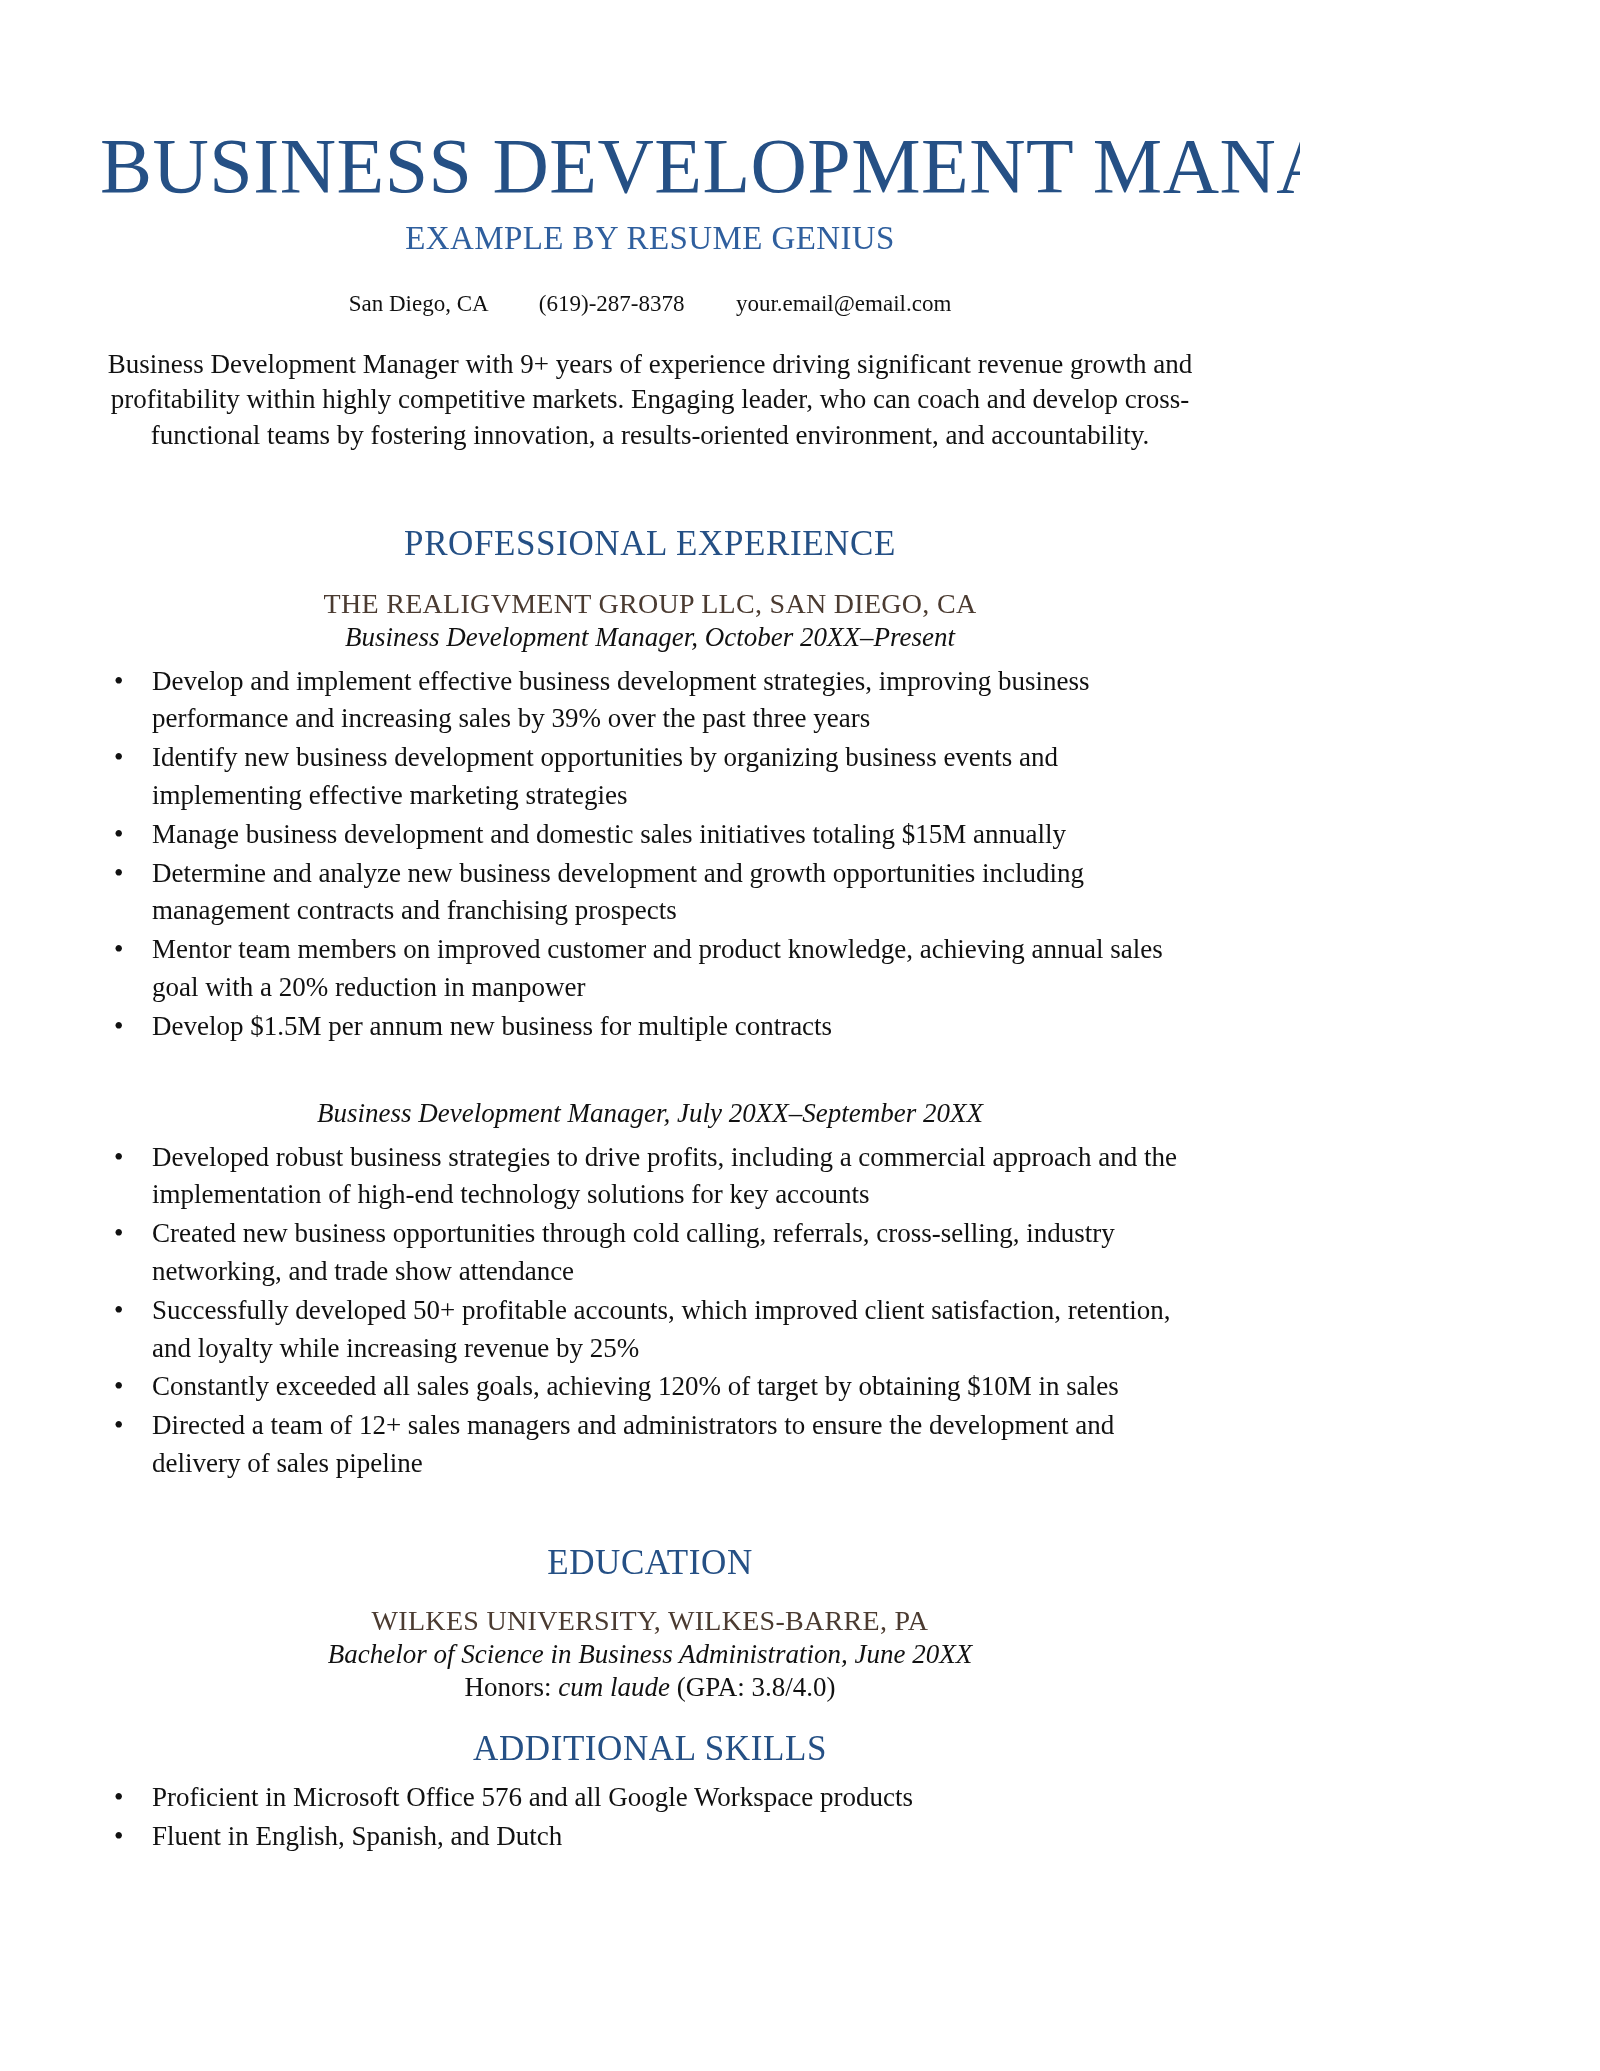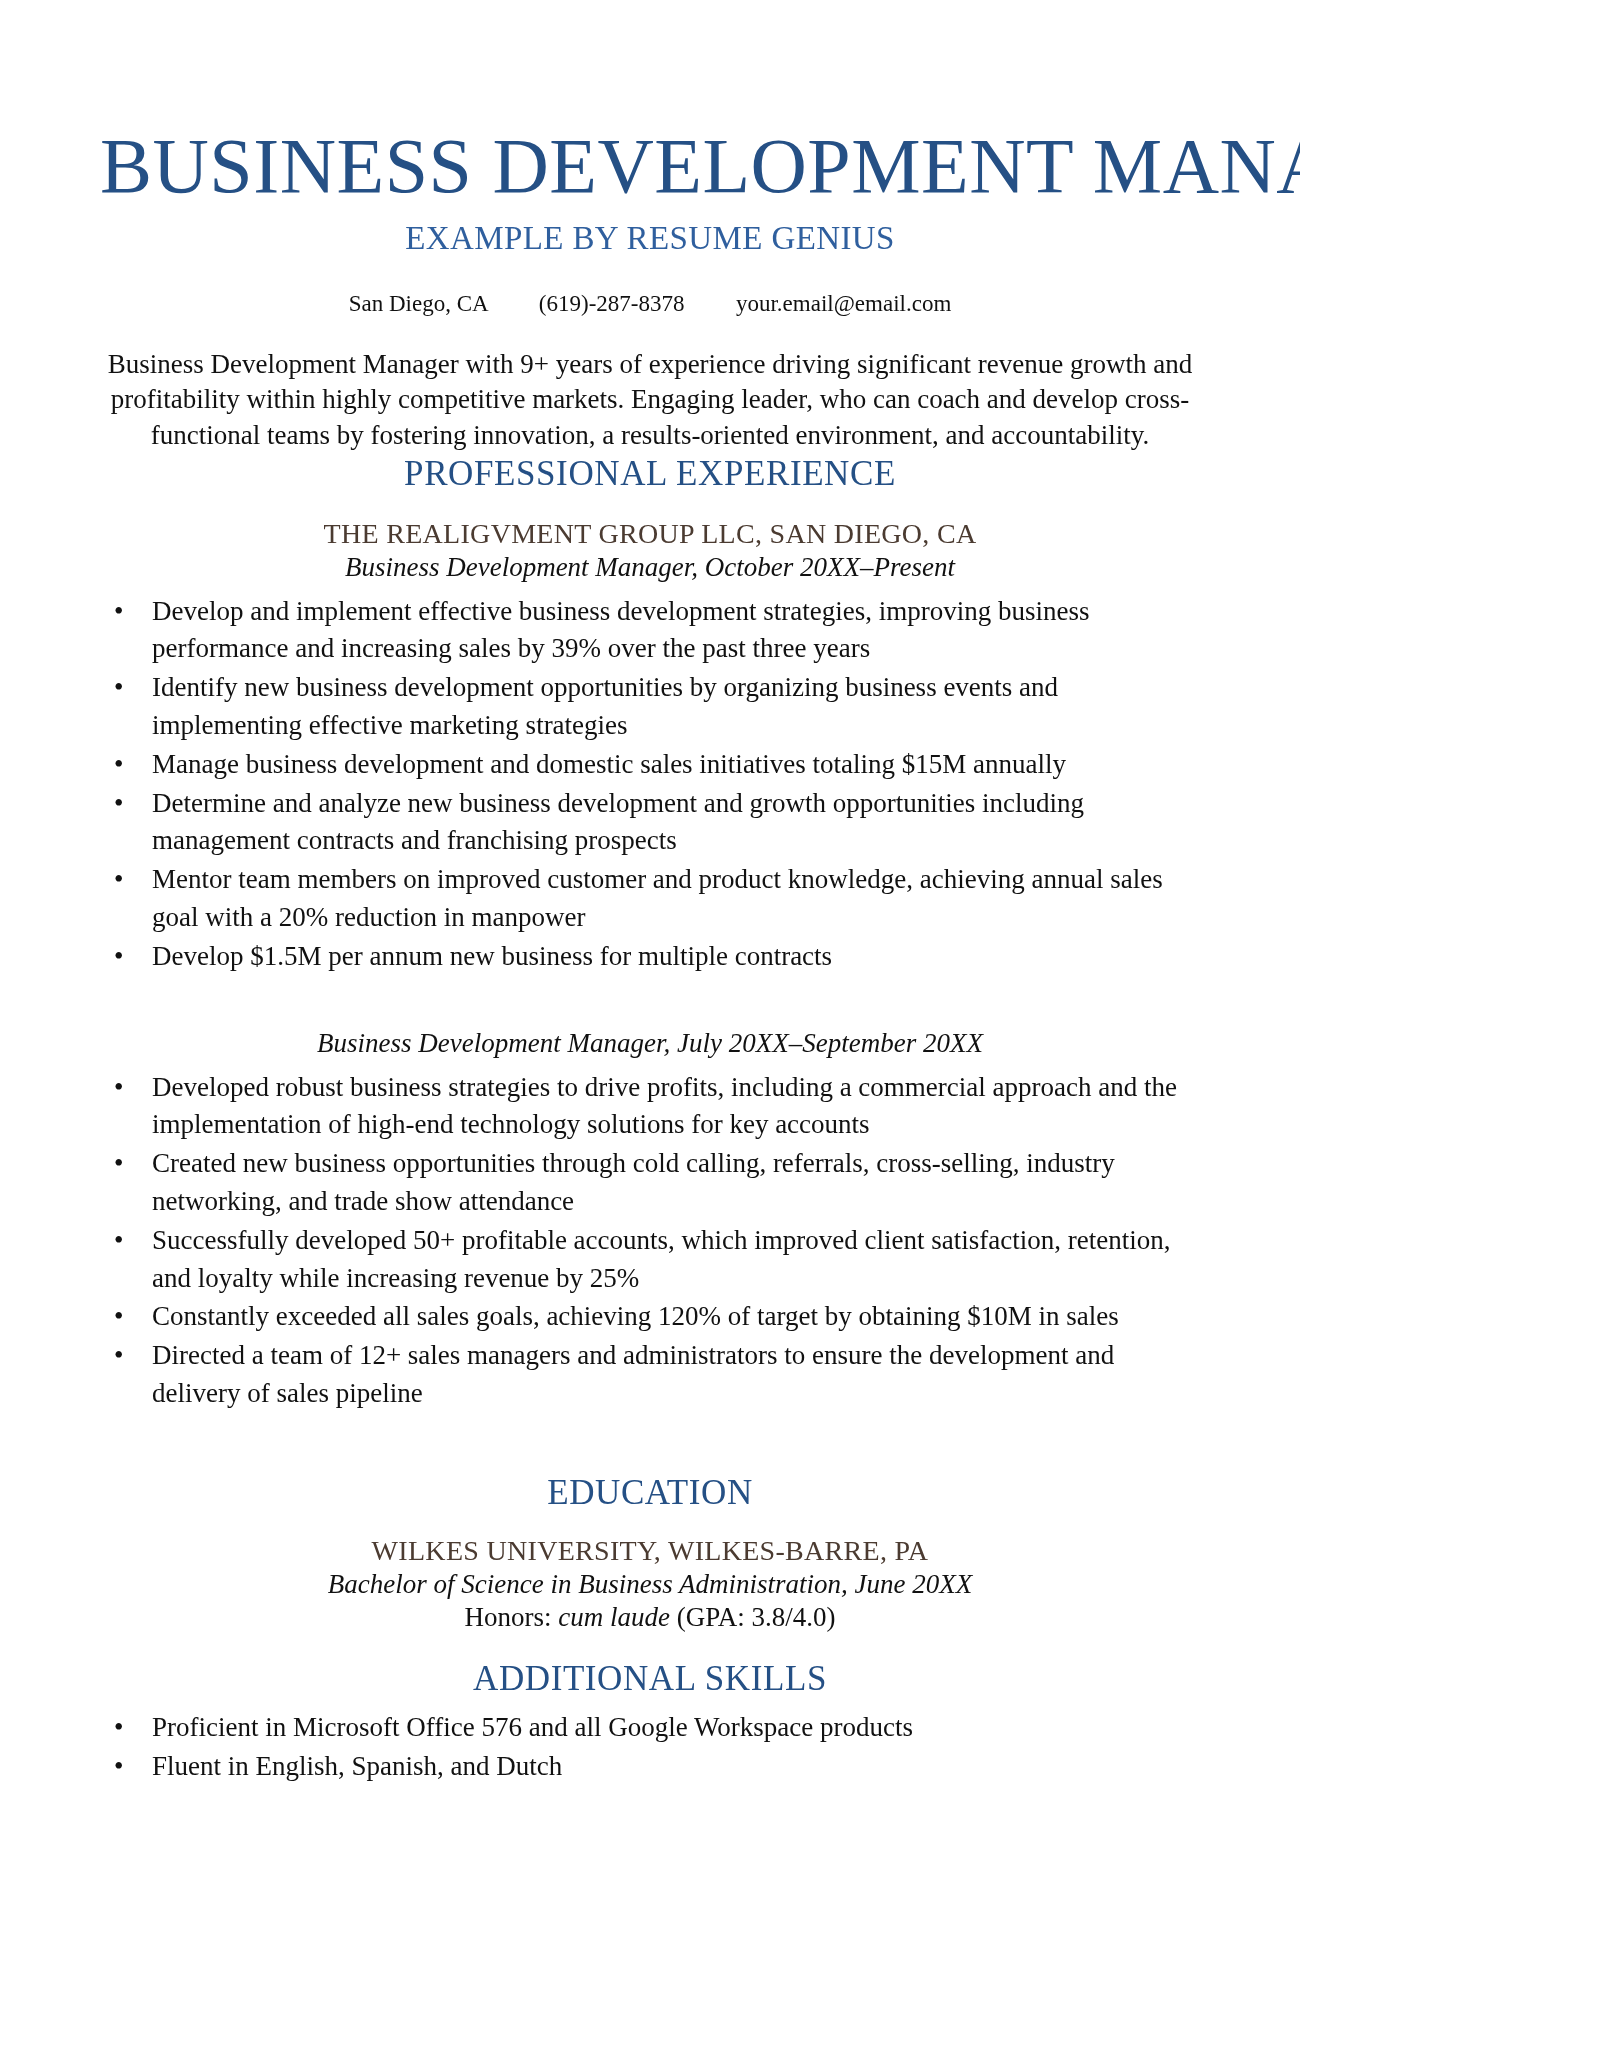--- a/index.html
+++ b/index.html
@@ -64,21 +64,21 @@
 
   
   .section-heading {
     text-align: center;
     color: #255085;
     font-size: 35px;
     letter-spacing: 0.6px;
     font-weight: 400;
     margin: 0;
   }
-  .section-prof { }
+  .section-prof { margin-top: 70px; }
   .section-edu  { margin-top: 60px; }
   .section-skl  { margin-top: 26px; }
 
   
   .job { margin-top: 24px; }
   .job-second { margin-top: 52px; }
   .org {
     text-align: center;
     color: #4b3b31;
     font-size: 28px;

